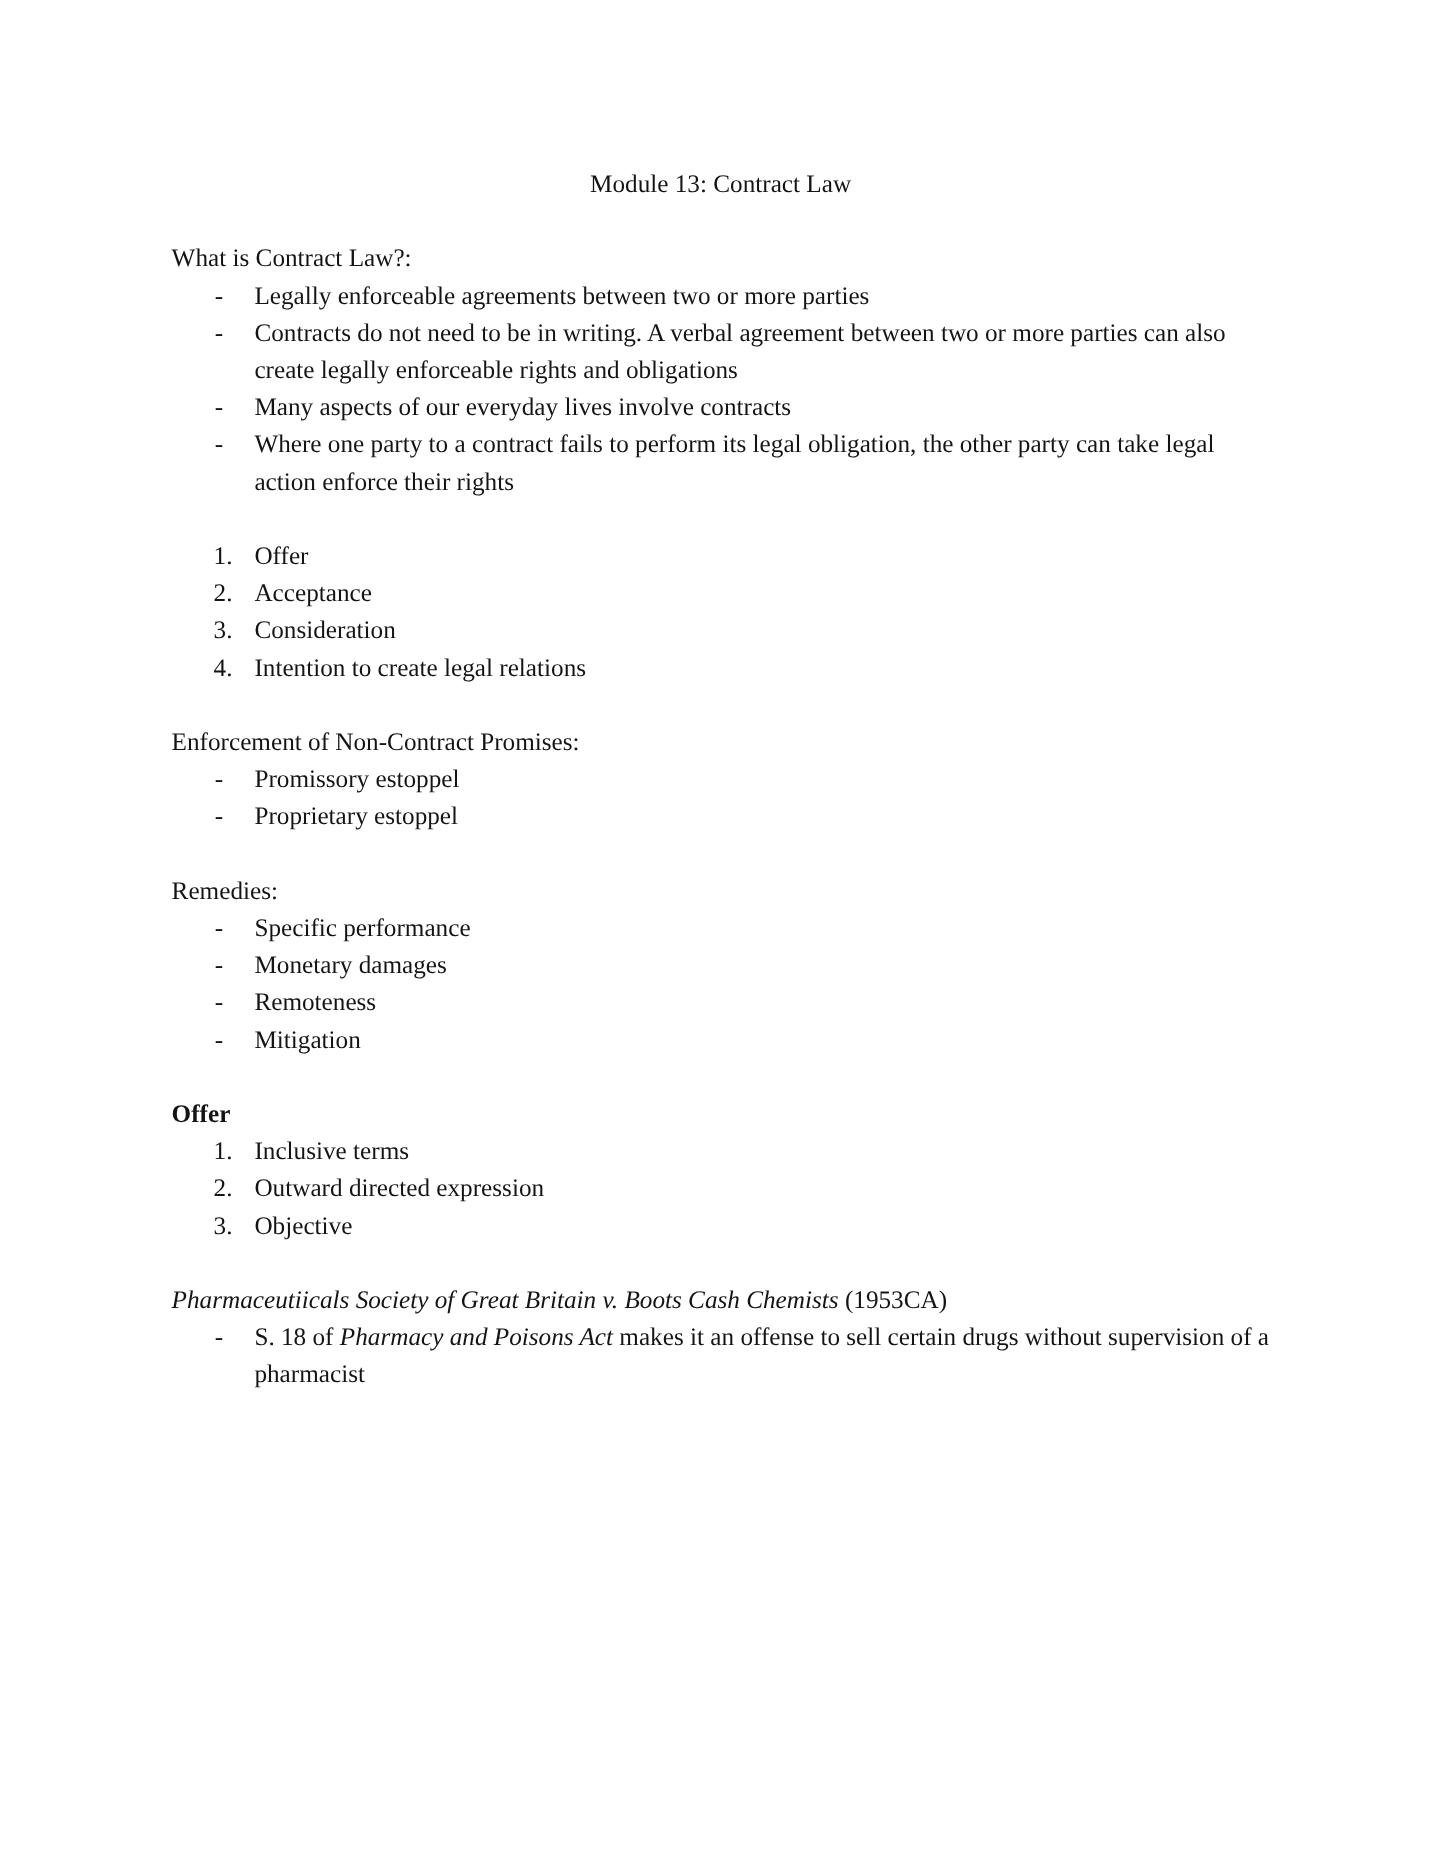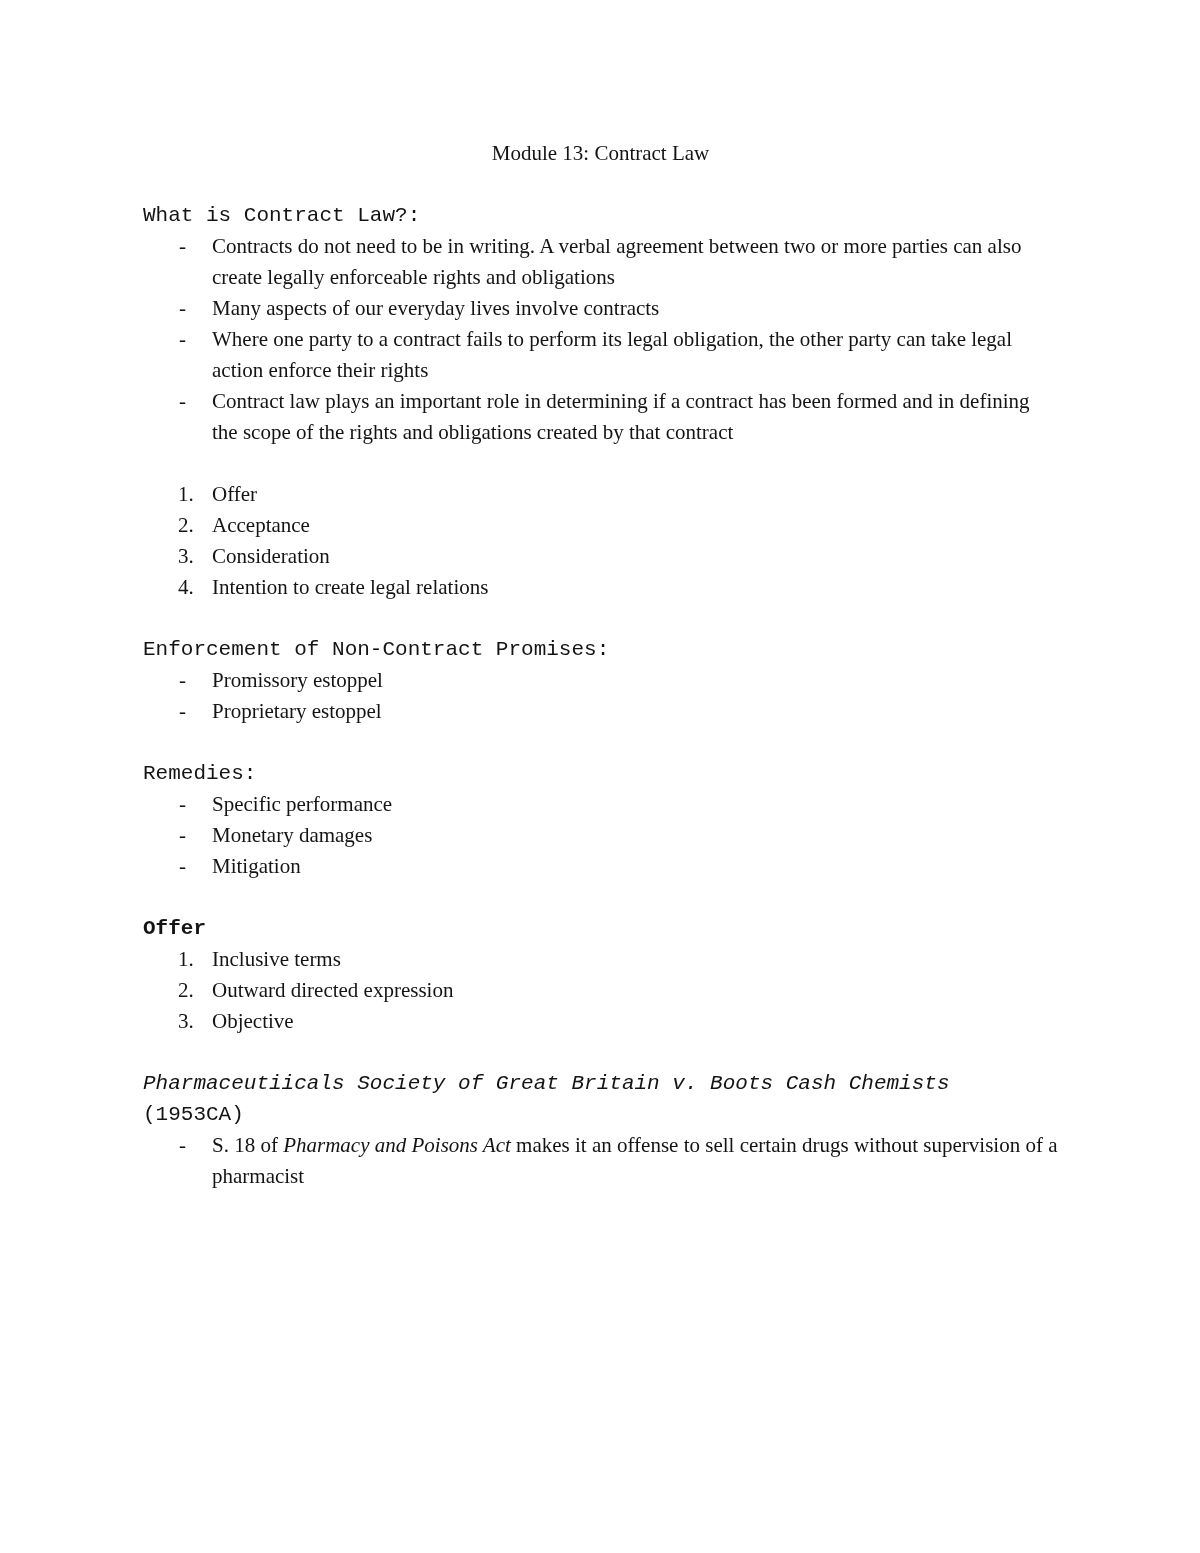--- a/index.html
+++ b/index.html
@@ -16,21 +16,21 @@
   .page {
     width: 1200px;
     height: 1228px;
     padding: 138px 142px 0 143px;
     background: #ffffff;
   }
   .title {
     text-align: center;
   }
   .section { margin-top: 31px; }
-  .heading { font-weight: normal; font-family: Liberation Mono, monospace; }
+  .heading { font-weight: normal; }
   .heading.bold { font-weight: bold; }
   .item {
     position: relative;
     padding-left: 69px;
   }
   .item.dash::before {
     content: "-";
     position: absolute;
     left: 36px;
     top: 0;
@@ -44,24 +44,24 @@
 </style>
 </head>
 <body>
 
 <div class="page">
 
   <div class="title">Module 13: Contract Law</div>
 
   <div class="section">
     <div class="heading">What is Contract Law?:</div>
+    <div class="item dash">Legally enforceable agreements between two or more parties</div>
     <div class="item dash">Contracts do not need to be in writing. A verbal agreement between two or more parties can also create legally enforceable rights and obligations</div>
     <div class="item dash">Many aspects of our everyday lives involve contracts</div>
     <div class="item dash">Where one party to a contract fails to perform its legal obligation, the other party can take legal action enforce their rights</div>
-    <div class="item dash">Contract law plays an important role in determining if a contract has been formed and in defining the scope of the rights and obligations created by that contract</div>
   </div>
 
   <div class="section">
     <div class="item">
       <span class="num">1.</span><span>Offer</span>
     </div>
     <div class="item">
       <span class="num">2.</span><span>Acceptance</span>
     </div>
     <div class="item">
@@ -75,20 +75,21 @@
   <div class="section">
     <div class="heading">Enforcement of Non-Contract Promises:</div>
     <div class="item dash">Promissory estoppel</div>
     <div class="item dash">Proprietary estoppel</div>
   </div>
 
   <div class="section">
     <div class="heading">Remedies:</div>
     <div class="item dash">Specific performance</div>
     <div class="item dash">Monetary damages</div>
+    <div class="item dash">Remoteness</div>
     <div class="item dash">Mitigation</div>
   </div>
 
   <div class="section">
     <div class="heading bold">Offer</div>
     <div class="item">
       <span class="num">1.</span><span>Inclusive terms</span>
     </div>
     <div class="item">
       <span class="num">2.</span><span>Outward directed expression</span>

